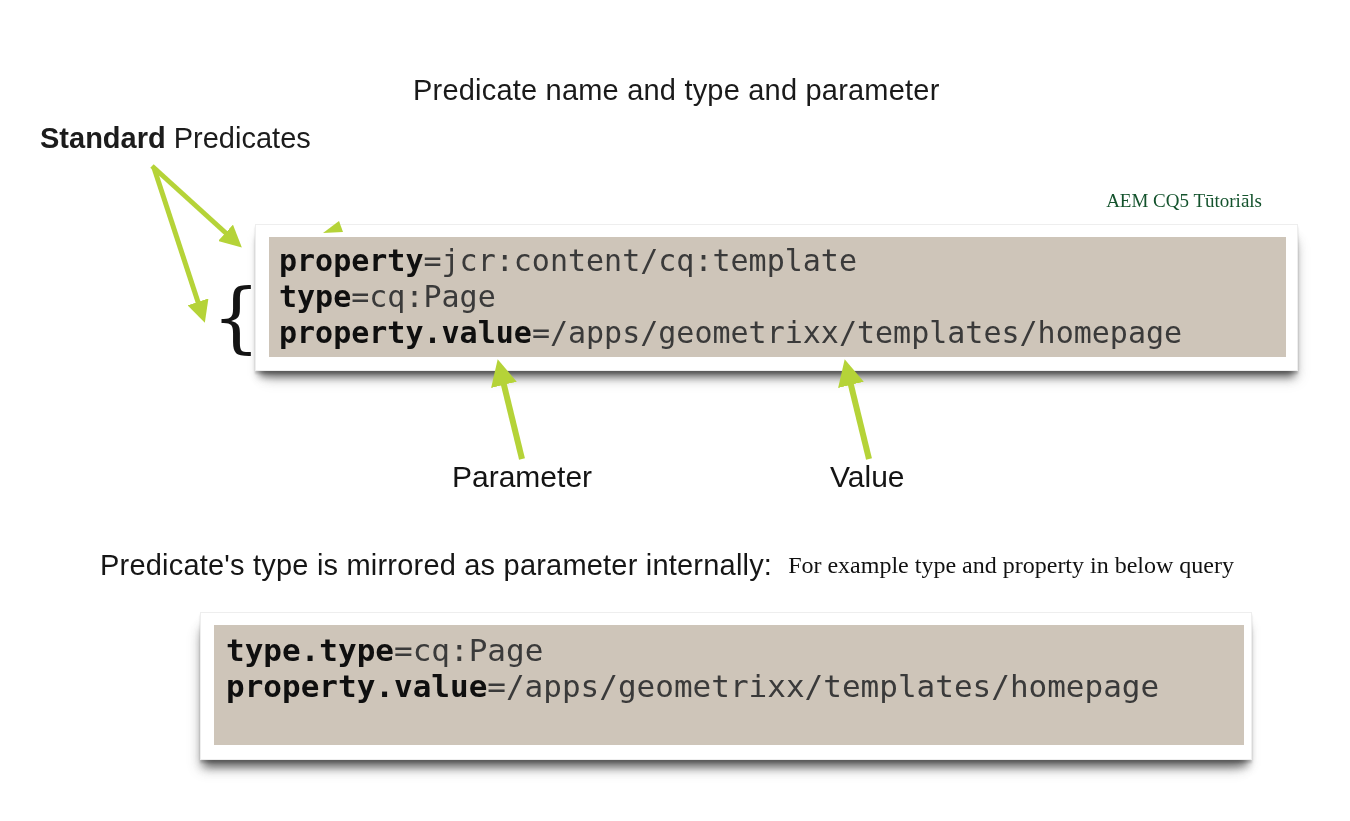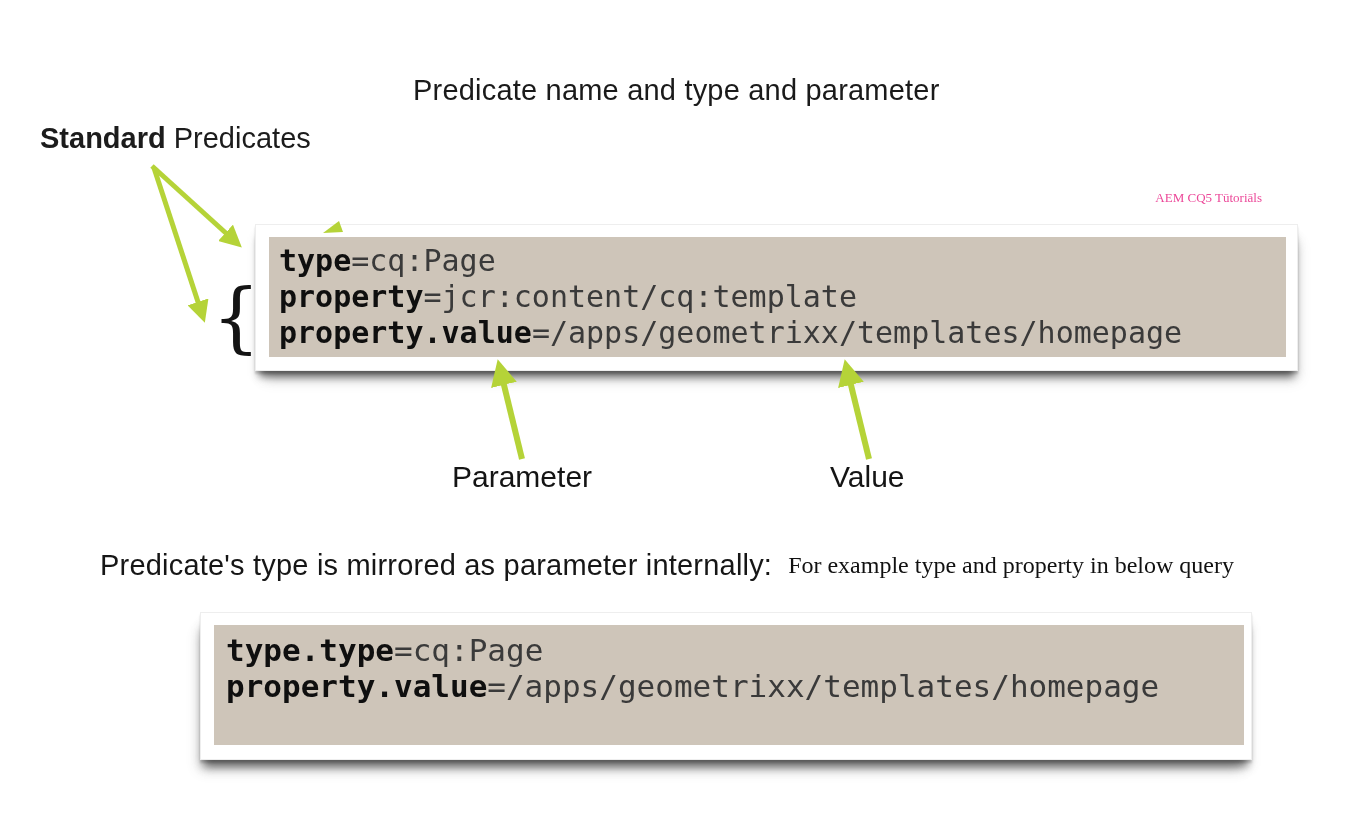--- a/index.html
+++ b/index.html
@@ -22,22 +22,22 @@
   .standard-label{
     left:40px;top:122px;
     font-size:29px;
     white-space:nowrap;
   }
   .standard-label .bold{font-weight:bold;}
   .watermark{
     left:1100px;top:190px;width:162px;
     text-align:right;
     font-family:"Liberation Serif", serif;
-    font-size:13px;
-    color:#ec4899;
+    font-size:19px;
+    color:#14532d;
     white-space:nowrap;
   }
   .code-card{
     background:#ffffff;
     border:1px solid #eeeeee;
     box-sizing:border-box;
   }
   .card1{
     left:255px;top:224px;width:1043px;height:147px;
     padding:12px 11px 13px 13px;
@@ -101,22 +101,22 @@
   <div class="abs standard-label">
     <span class="bold">Standard</span><span> Predicates</span>
   </div>
 
   <div class="abs title">Predicate name and type and parameter</div>
 
   <div class="abs watermark">AEM CQ5 Tūtoriāls</div>
 
   <div class="abs code-card card1">
     <div class="code-inner">
+      <div class="code-line"><b>property</b><span>=jcr:content/cq:template</span></div>
       <div class="code-line"><b>type</b><span>=cq:Page</span></div>
-      <div class="code-line"><b>property</b><span>=jcr:content/cq:template</span></div>
       <div class="code-line"><b>property.value</b><span>=/apps/geometrixx/templates/homepage</span></div>
     </div>
   </div>
 
   <div class="abs brace">{</div>
 
   <div class="abs callout parameter">Parameter</div>
   <div class="abs callout value">Value</div>
 
   <div class="abs subheading">

